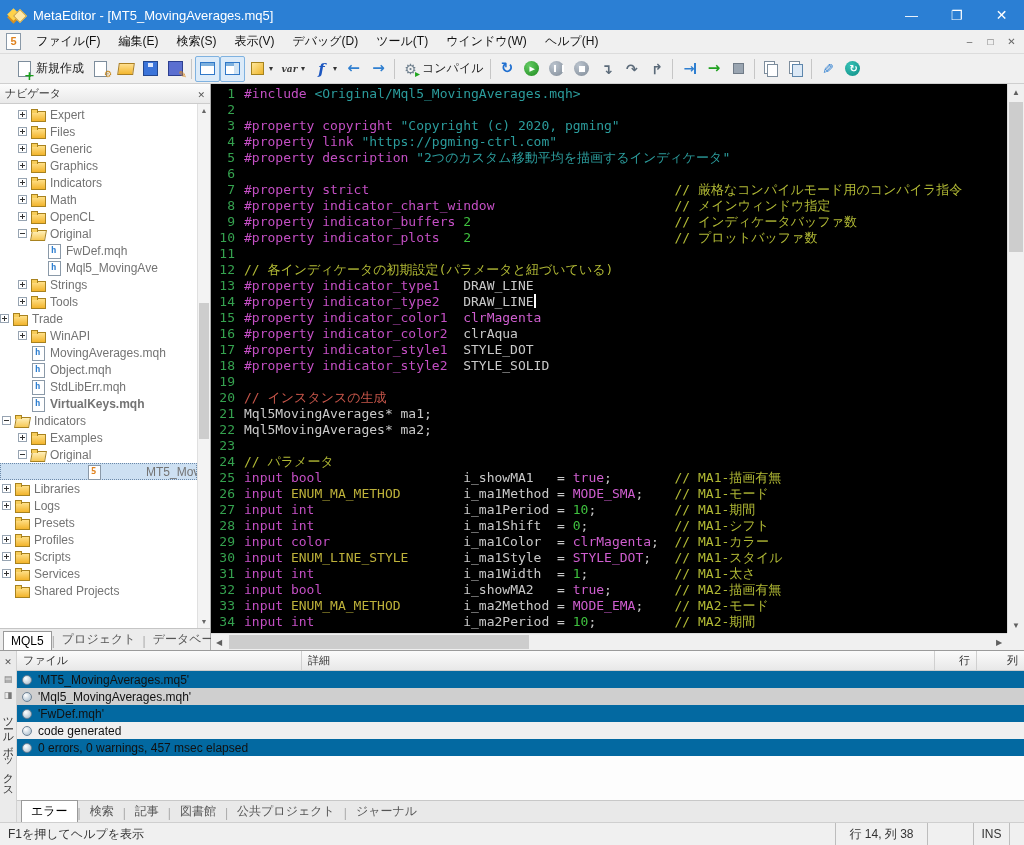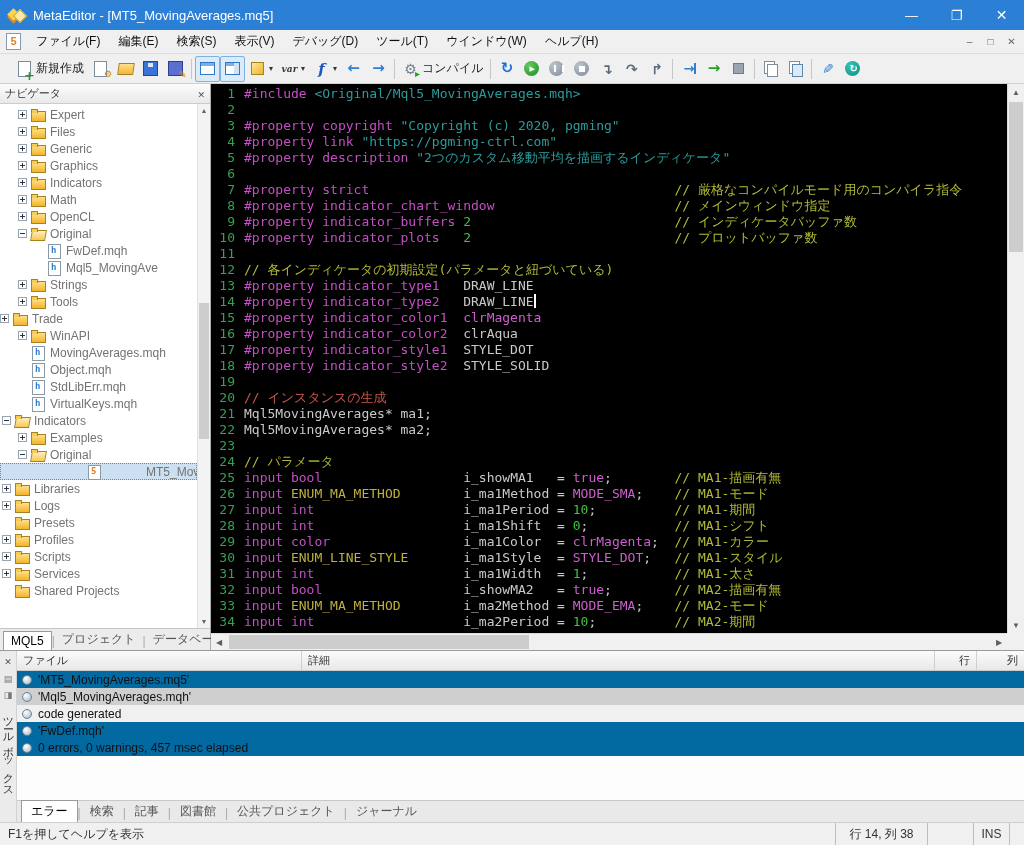--- a/index.html
+++ b/index.html
@@ -365,21 +365,21 @@
             <div class="titem" style="padding-left: 18px;">
               <span class="expsp"></span>
               <span class="nic nic-mqh"></span>
               <span>Object.mqh</span>
             </div>
             <div class="titem" style="padding-left: 18px;">
               <span class="expsp"></span>
               <span class="nic nic-mqh"></span>
               <span>StdLibErr.mqh</span>
             </div>
-            <div class="titem" style="padding-left: 18px;">
+            <div class="titem" style="padding-left: 18px; font-weight: bold;">
               <span class="expsp"></span>
               <span class="nic nic-mqh"></span>
               <span>VirtualKeys.mqh</span>
             </div>
             <div class="titem" style="padding-left: 2px;">
               <span class="exp"></span>
               <span class="nic nic-folder-open"></span>
               <span>Indicators</span>
             </div>
             <div class="titem" style="padding-left: 18px;">
@@ -516,27 +516,27 @@
       </div>
       <div id="tbrows">
           <div class="trow">
             <span class="ric"></span>
             <span>'MT5_MovingAverages.mq5'</span>
           </div>
           <div class="trow sel">
             <span class="ric"></span>
             <span>'Mql5_MovingAverages.mqh'</span>
           </div>
+          <div class="trow">
+            <span class="ric"></span>
+            <span>'FwDef.mqh'</span>
+          </div>
           <div class="trow alt">
             <span class="ric"></span>
             <span>code generated</span>
-          </div>
-          <div class="trow">
-            <span class="ric"></span>
-            <span>'FwDef.mqh'</span>
           </div>
           <div class="trow">
             <span class="ric"></span>
             <span>0 errors, 0 warnings, 457 msec elapsed</span>
           </div>
         </div>
       <div class="tb-fill"></div>
       <div class="tb-tabs">
           <span class="ttab active">エラー</span>
           <span class="tabdiv">|</span>

